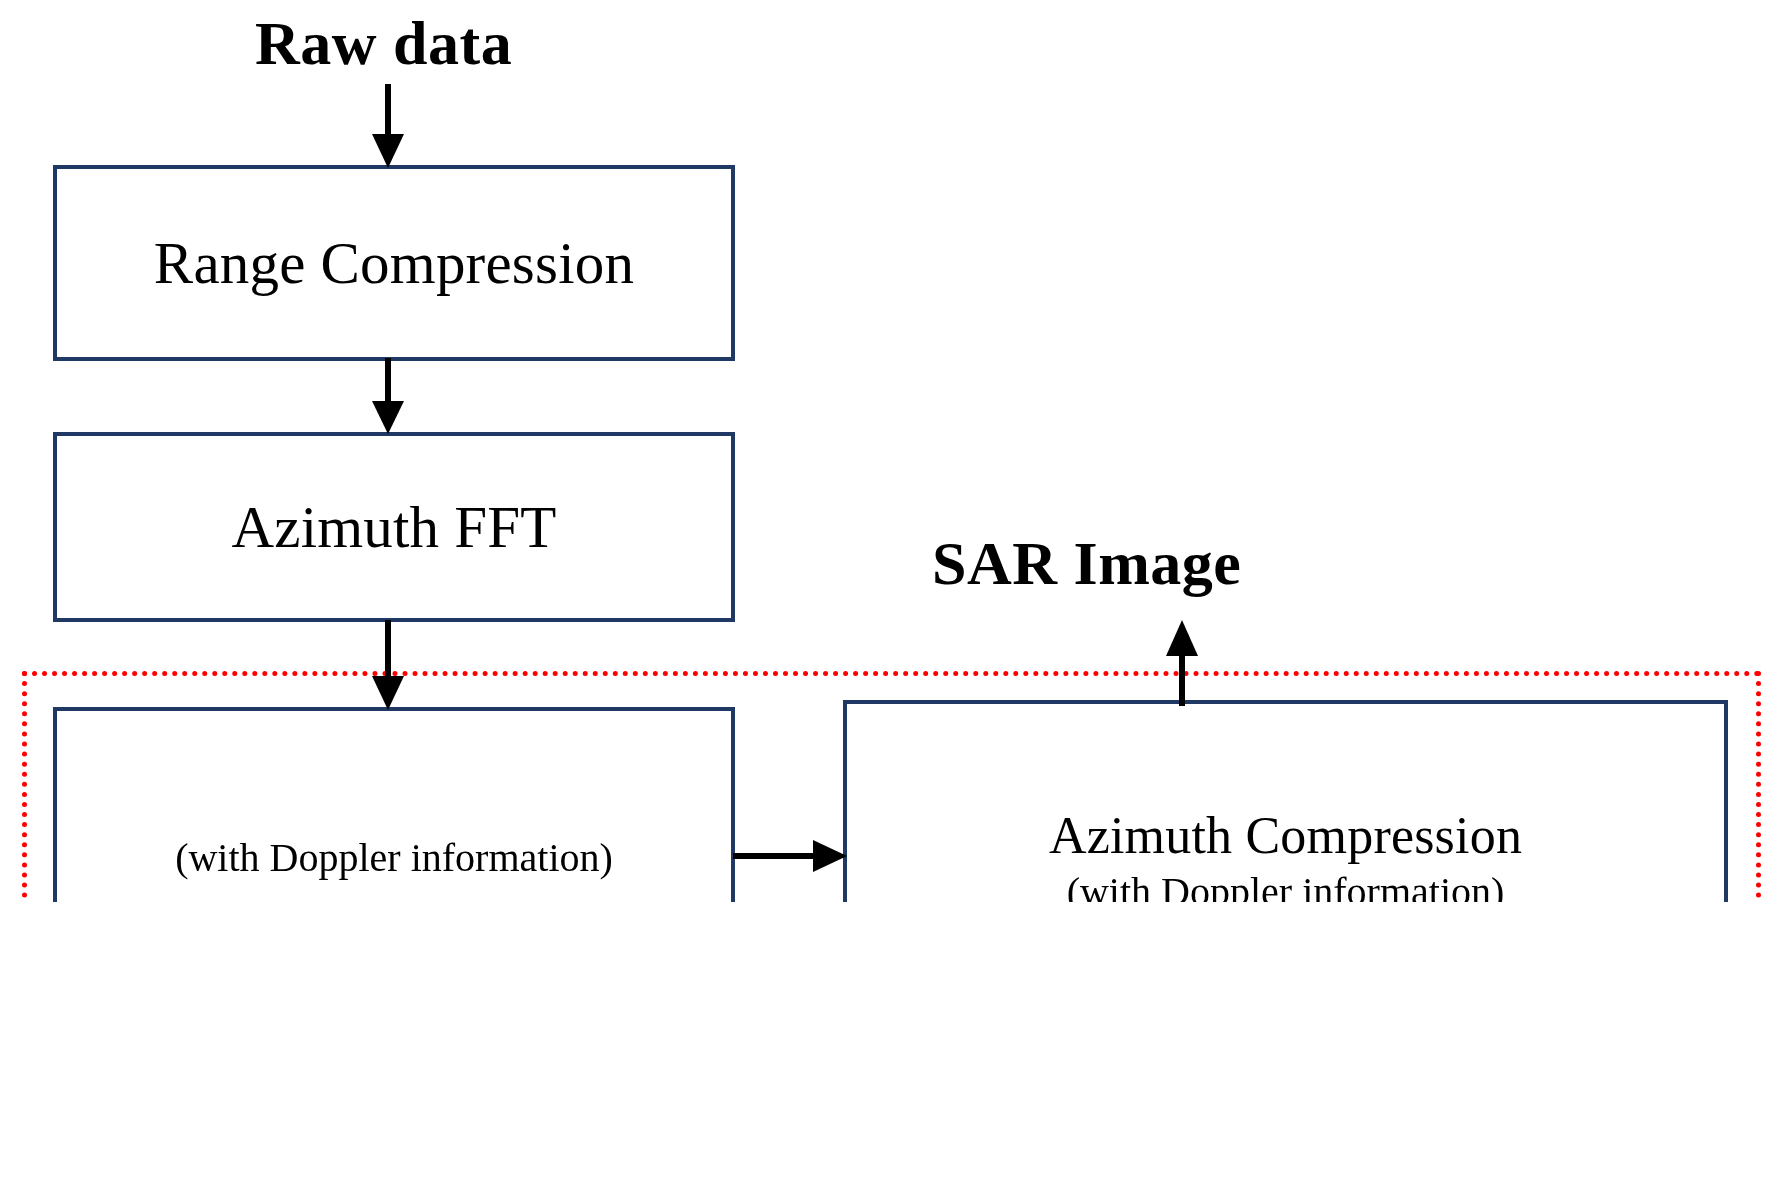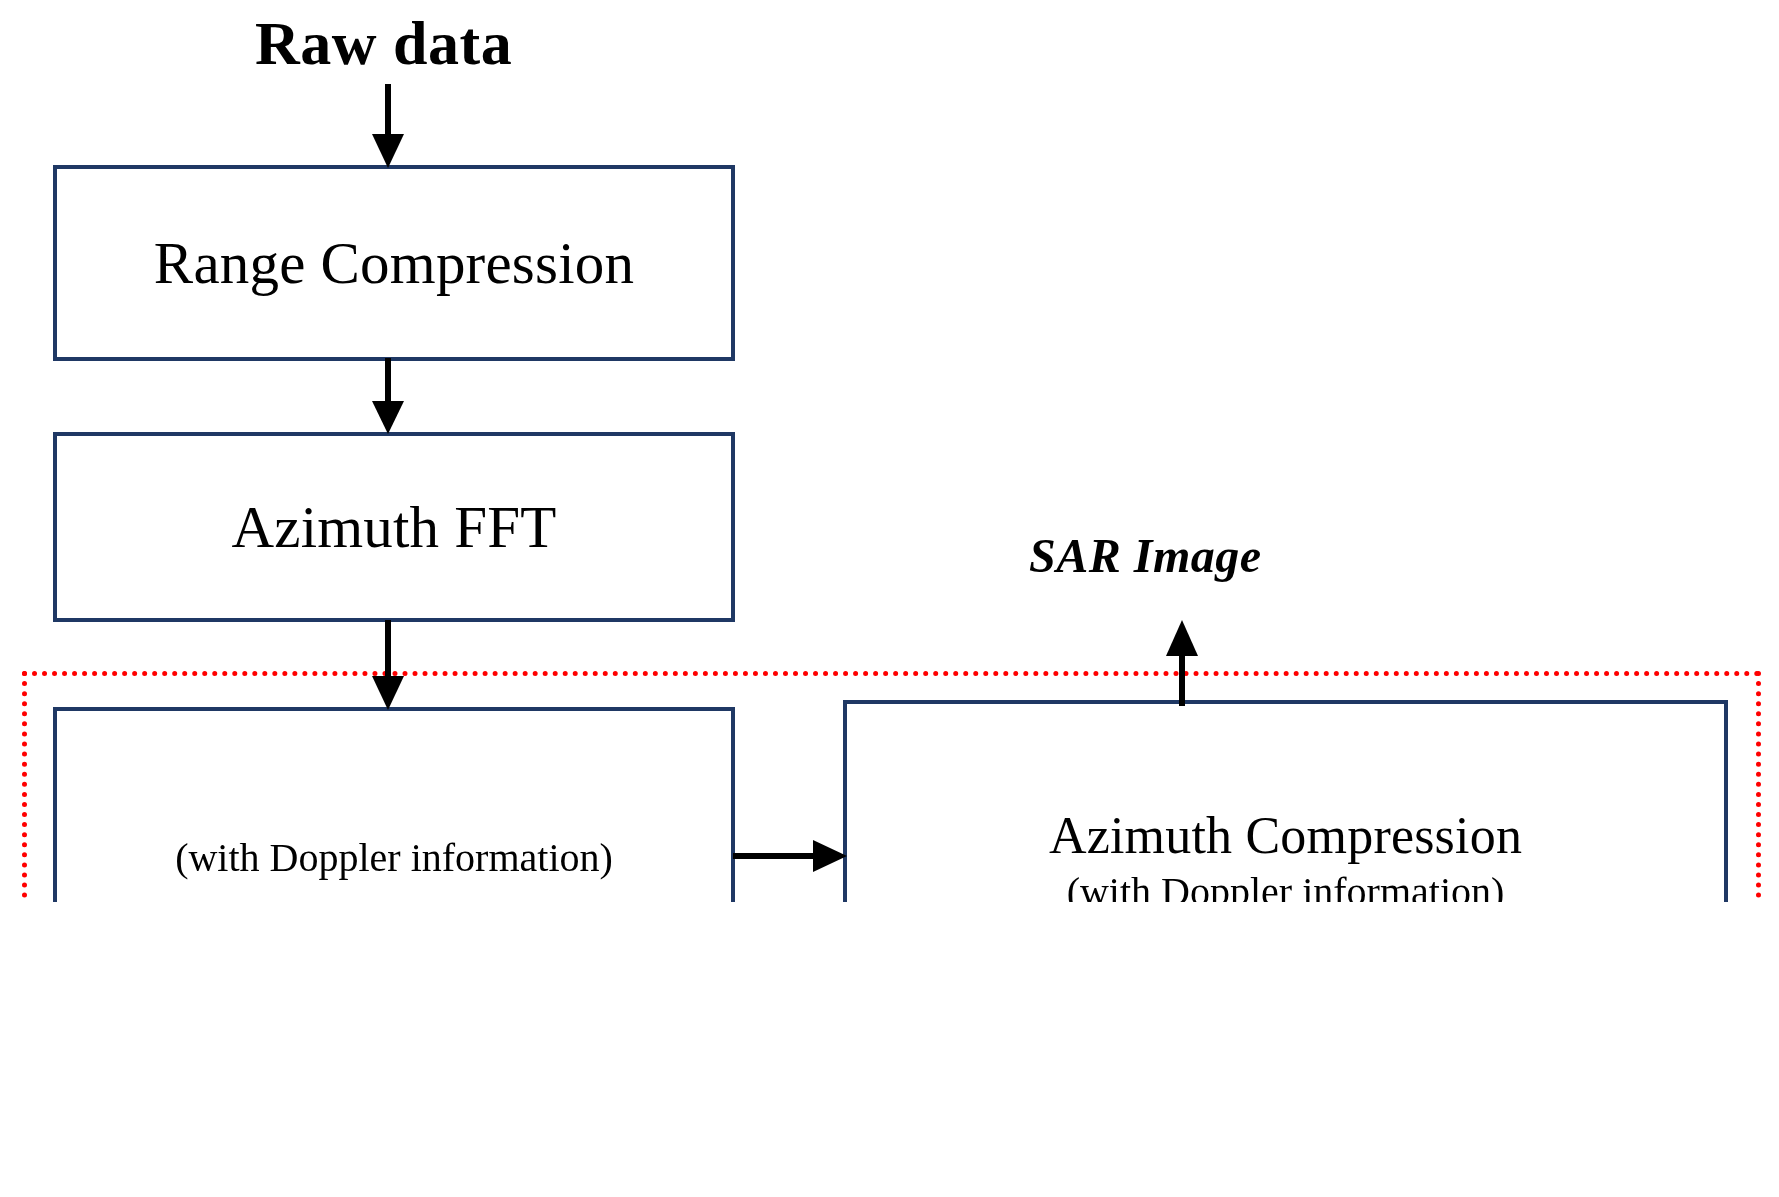--- a/index.html
+++ b/index.html
@@ -90,25 +90,24 @@
     white-space: nowrap;
     z-index: 4;
   }
   #label-raw-data {
     left: 255px;
     top: 8px;
     font-size: 62px;
     letter-spacing: 0.5px;
   }
   #label-sar-image {
-    left: 1029px;
+    left: 932px;
     top: 528px;
-    font-size: 48px;
+    font-size: 62px;
     letter-spacing: 0.5px;
-    font-style: italic;
   }
 
   
   .arrow {
     position: absolute;
     z-index: 5;
   }
   .arrow svg { display: block; overflow: visible; }
 
   #arrow-rawdata-to-rc  { left: 368px; top: 84px;  width: 40px; height: 86px; }

